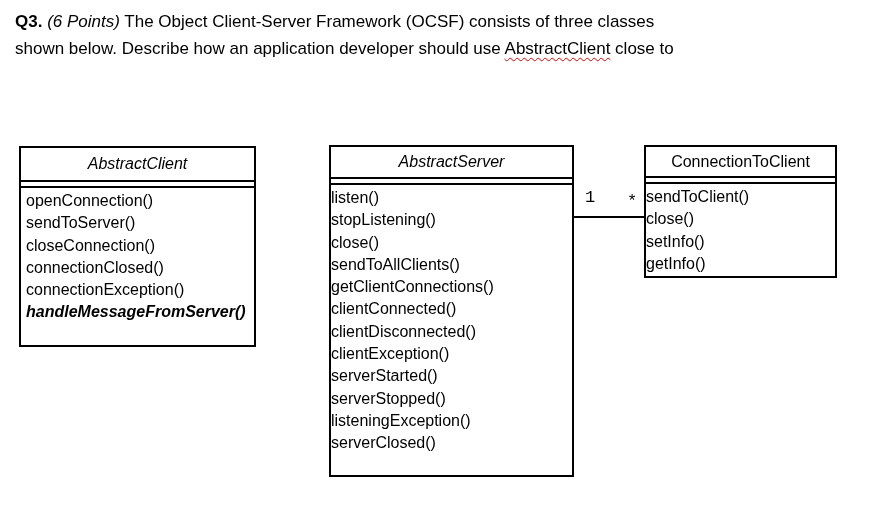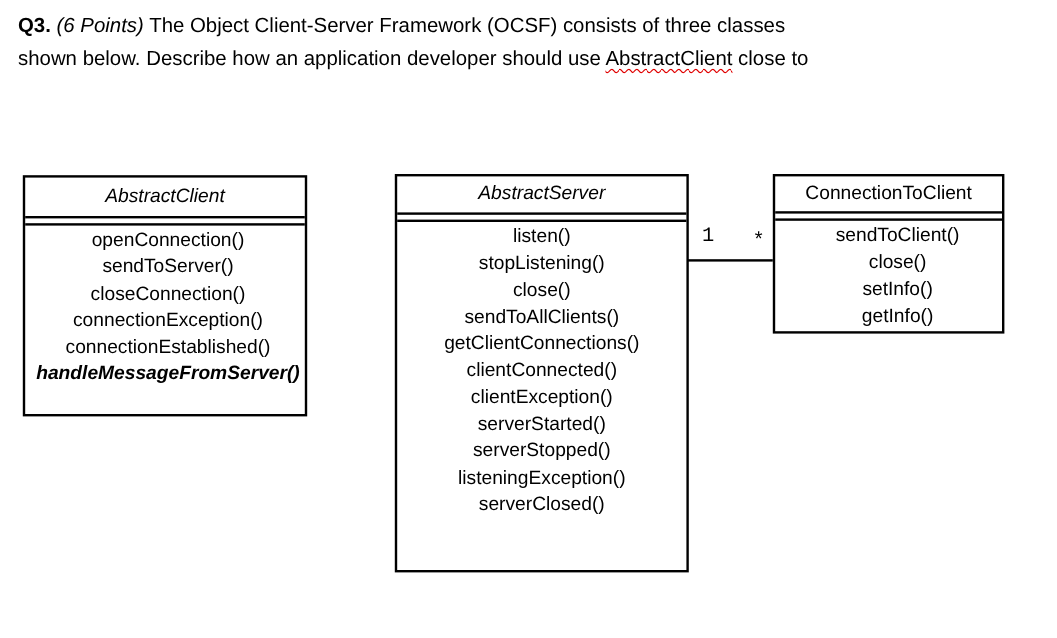--- a/index.html
+++ b/index.html
@@ -49,36 +49,35 @@
   }
   .title-italic { font-style: italic; }
   .uml-attrs {
     height: 6px;
     border-bottom: 2px solid #000000;
   }
   .uml-methods {
     padding-top: 2px;
     font-size: 16px;
     line-height: 22.3px;
-    text-align: center;
   }
   .m { white-space: nowrap; }
   .m.it { font-style: italic; font-weight: bold; }
 
   #box-client { left: 19px;  top: 146px; width: 237px; height: 201px; }
   #box-client .uml-title { height: 34px; }
   #box-client .uml-methods { padding-left: 5px; }
 
   #box-server { left: 329px; top: 145px; width: 245px; height: 332px; }
   #box-server .uml-title { height: 32px; }
   #box-server .uml-methods { }
 
   #box-conn { left: 644px; top: 145px; width: 193px; height: 133px; }
   #box-conn .uml-title { height: 31px; }
-  #box-conn .uml-methods { padding-left: 15px; }
+  #box-conn .uml-methods { padding-left: 0; }
 
   
   .assoc-line {
     position: absolute;
     left: 573px;
     top: 216px;
     width: 71px;
     height: 2px;
     background: #000000;
   }
@@ -106,36 +105,37 @@
     </div>
   </div>
 
   <div class="uml-box" id="box-client">
     <div class="uml-title title-italic">AbstractClient</div>
     <div class="uml-attrs"></div>
     <div class="uml-methods">
       <div class="m">openConnection()</div>
       <div class="m">sendToServer()</div>
       <div class="m">closeConnection()</div>
+      <div class="m">connectionClosed()</div>
       <div class="m">connectionException()</div>
-      <div class="m">connectionEstablished()</div>
       <div class="m it">handleMessageFromServer()</div>
     </div>
   </div>
 
   <div class="uml-box" id="box-server">
     <div class="uml-title title-italic">AbstractServer</div>
     <div class="uml-attrs"></div>
     <div class="uml-methods">
       <div class="m">listen()</div>
       <div class="m">stopListening()</div>
       <div class="m">close()</div>
       <div class="m">sendToAllClients()</div>
       <div class="m">getClientConnections()</div>
       <div class="m">clientConnected()</div>
+      <div class="m">clientDisconnected()</div>
       <div class="m">clientException()</div>
       <div class="m">serverStarted()</div>
       <div class="m">serverStopped()</div>
       <div class="m">listeningException()</div>
       <div class="m">serverClosed()</div>
     </div>
   </div>
 
   <div class="uml-box" id="box-conn">
     <div class="uml-title">ConnectionToClient</div>

